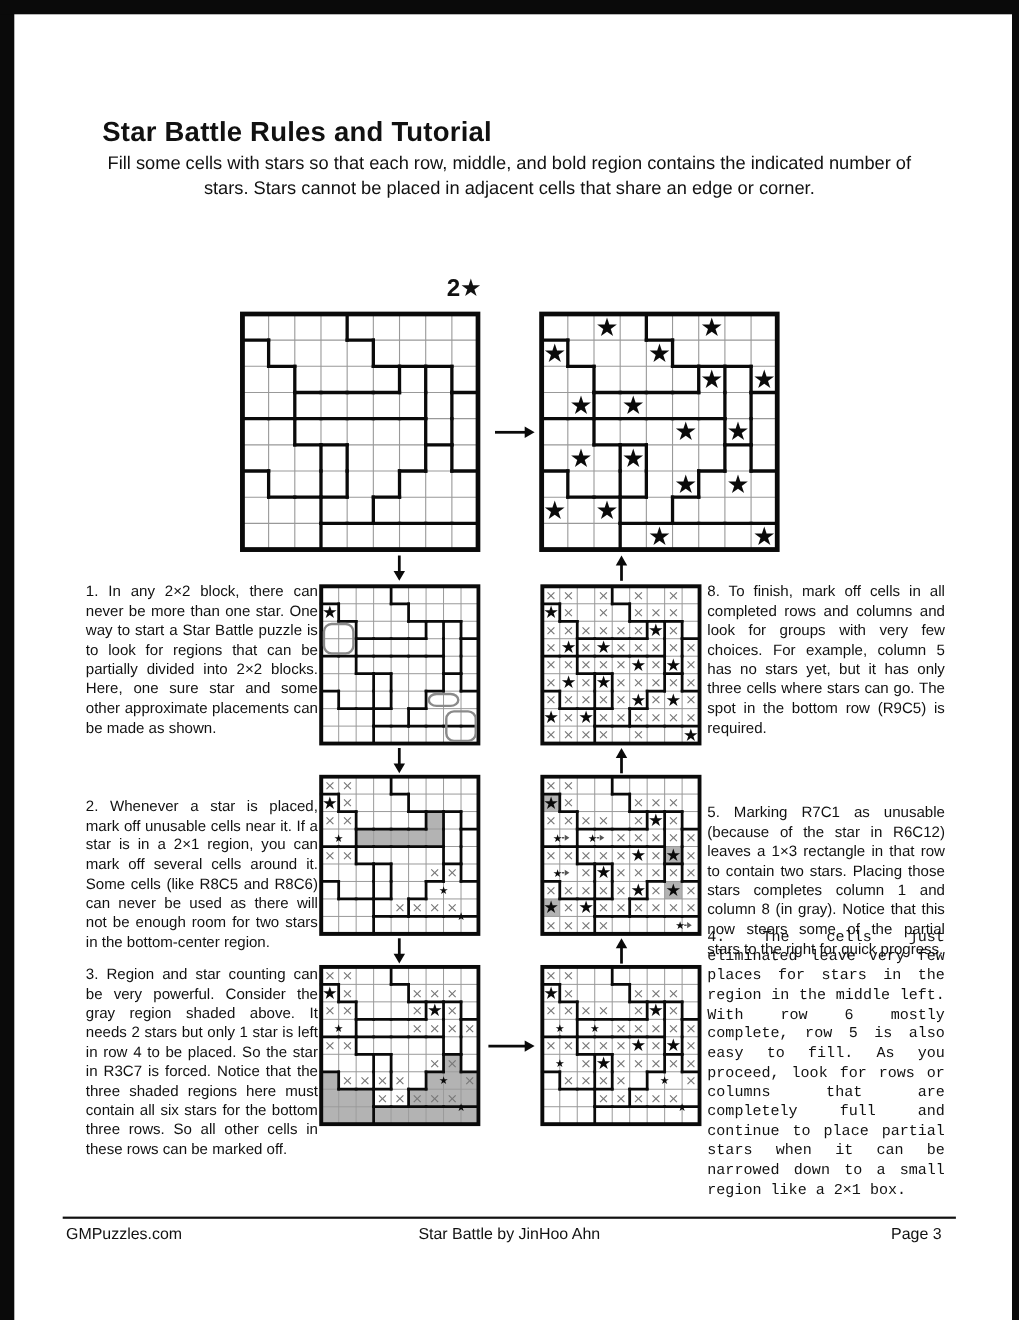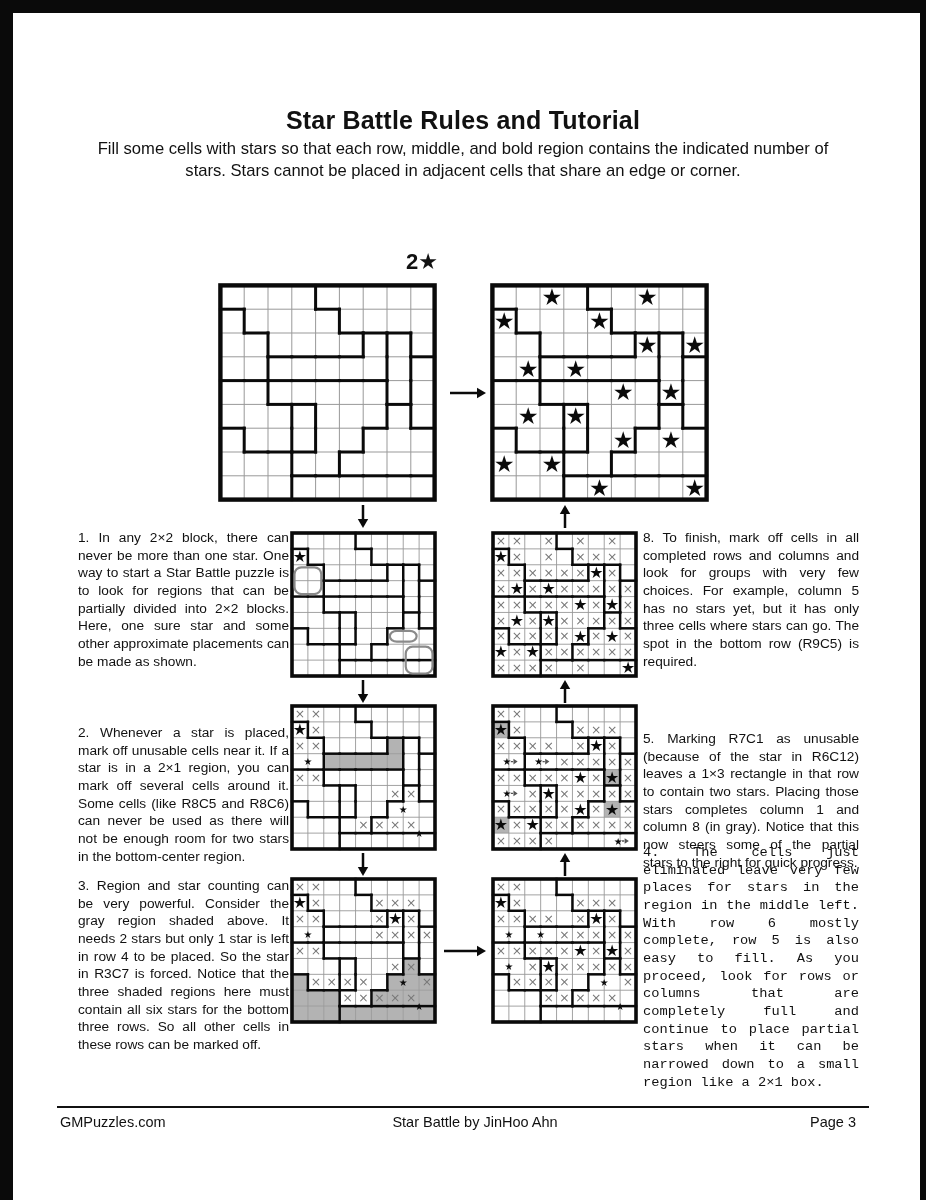--- a/index.html
+++ b/index.html
@@ -2,36 +2,36 @@
 <html><head>
 <meta charset="utf-8">
 <style>
   html,body{margin:0;padding:0;background:#fff;}
   body{font-family:"Liberation Sans","DejaVu Sans",sans-serif;color:#111;}
   #page{position:relative;width:926px;height:1200px;background:#fff;overflow:hidden;}
   .edge{position:absolute;background:#0a0a0a;}
   #edge-left{left:0;top:0;width:13px;height:1200px;}
   #edge-top{left:0;top:0;width:926px;height:13px;}
   #edge-right{right:0;top:0;width:6px;height:1200px;}
-  #title{position:absolute;left:93px;top:106px;width:740px;text-align:center;
+  #title{position:absolute;left:93px;top:106px;width:740px;
          font-size:25px;font-weight:bold;letter-spacing:.2px;}
   #subtitle{position:absolute;left:93px;top:138px;width:740px;text-align:center;
             font-size:16.6px;line-height:1.32;}
   #star-label{position:absolute;left:360px;top:249px;width:78px;text-align:right;
               font-size:22px;font-weight:600;}
   .para{position:absolute;font-size:13.7px;line-height:1.29;text-align:justify;}
   .para-left{left:78px;width:211px;}
   .para-right{left:643px;width:216px;}
   #p1{top:529px;} #p2{top:724px;} #p3{top:877px;}
   #p6{top:529px;} #p5{top:730px;} #p4{top:844px;font-family:Liberation Mono, monospace;}
   #footer-rule{position:absolute;left:57px;top:1106px;width:812px;height:0;
                border-top:2px solid #111;}
   .footer-text{position:absolute;top:1114px;font-size:14.5px;font-weight:normal;}
   #footer-left{left:60px;}
-  #footer-center{left:105px;width:740px;text-align:center;}
+  #footer-center{left:93px;width:740px;text-align:center;}
   #footer-right{right:70px;}
   svg{display:block;}
   #grids svg,#arrow-overlay{position:absolute;}
   #arrow-overlay{left:0;top:0;pointer-events:none;}
 </style>
 </head>
 <body>
 
 <div id="page">
   <div class="edge" id="edge-left"></div>

